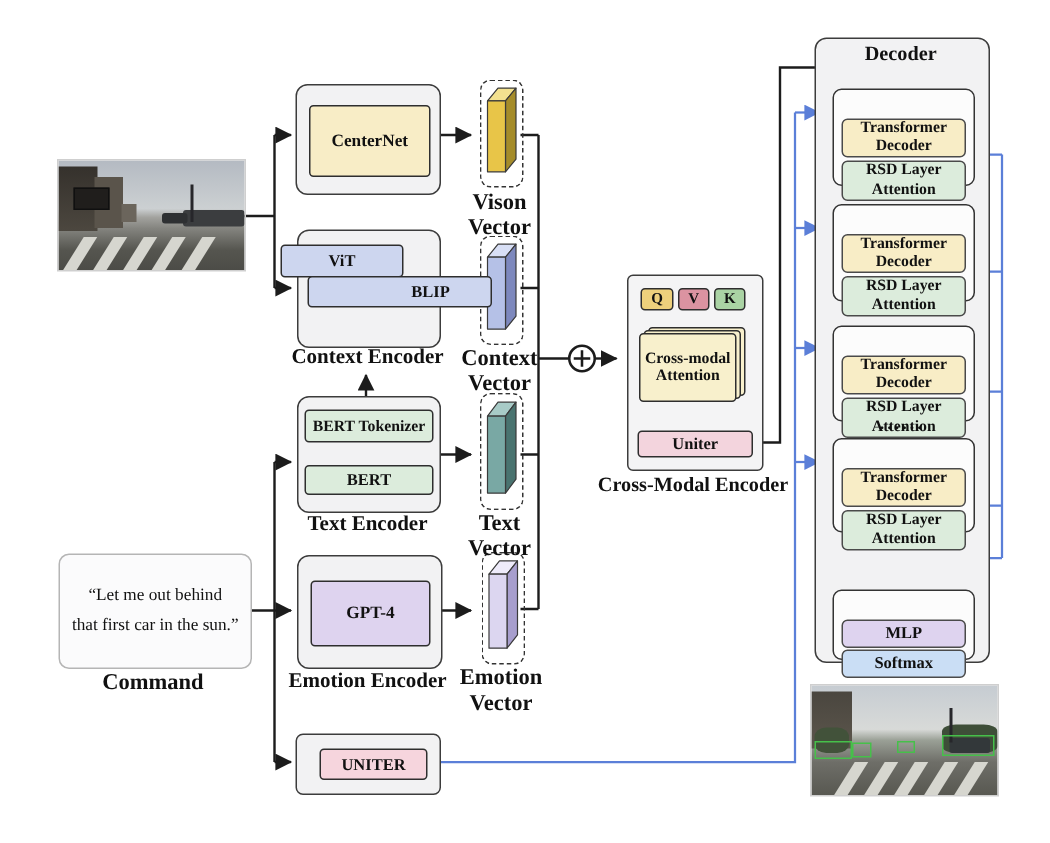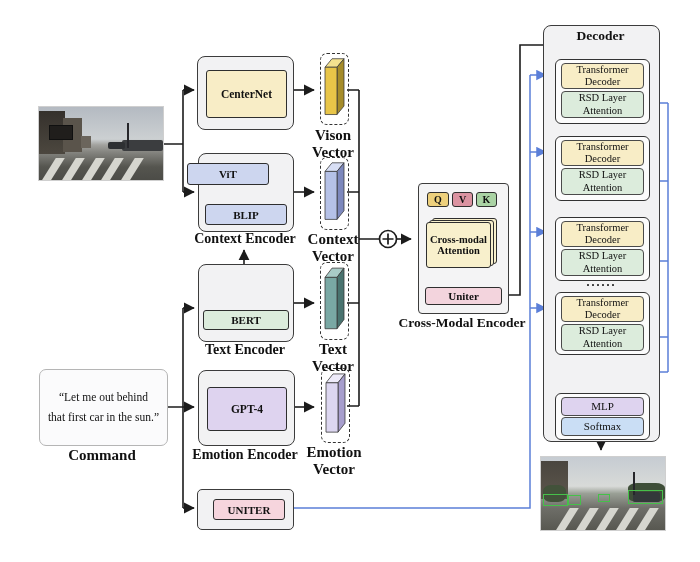--- a/index.html
+++ b/index.html
@@ -14,21 +14,21 @@
   .smallcap{position:absolute;z-index:3;font-weight:bold;text-align:center;font-size:15px;line-height:1.12;}
   .vec{position:absolute;z-index:2;border:1.3px dashed #333;border-radius:7px;}
   .vec svg{display:block;width:100%;height:100%;}
   .vec polygon,.vec rect{stroke:#3a3a3a;stroke-width:.8;stroke-linejoin:round;}
   .vec-vision .front{fill:var(--vec_vision);} .vec-vision .side{fill:var(--vec_vision_side);} .vec-vision .top{fill:var(--vec_vision_top);}
   .vec-context .front{fill:var(--vec_context);} .vec-context .side{fill:var(--vec_context_side);} .vec-context .top{fill:var(--vec_context_top);}
   .vec-text .front{fill:var(--vec_text);} .vec-text .side{fill:var(--vec_text_side);} .vec-text .top{fill:var(--vec_text_top);}
   .vec-emotion .front{fill:var(--vec_emotion);} .vec-emotion .side{fill:var(--vec_emotion_side);} .vec-emotion .top{fill:var(--vec_emotion_top);}
   .subblock{position:absolute;z-index:2;background:#fcfcfc;border:1.6px solid #333;border-radius:6px;}
   .cell{position:absolute;display:flex;align-items:center;justify-content:center;border:1.1px solid #4a4a4a;
-        border-radius:4px;font-weight:normal;font-size:10.5px;line-height:1.15;text-align:center;}
+        border-radius:4px;font-weight:bold;font-size:10.5px;line-height:1.15;text-align:center;margin-top:16px;}
   .photo{position:absolute;z-index:2;overflow:hidden;border:1px solid #cfcfcf;}
   .photo>div{position:absolute;}
   .stripe{background:#d6d6cf;transform:skewX(-32deg);bottom:0;height:30%;width:7%;}
   .det{border:1.2px solid var(--det_green);background:transparent;}
   .cmd{position:absolute;z-index:2;background:var(--command_bg);border:1.2px solid var(--command_border);
        border-radius:7px;font-size:11.5px;line-height:1.7;text-align:center;display:flex;align-items:center;justify-content:center;}
 </style>
 </head>
 <body>
 
@@ -117,24 +117,25 @@
     <span class="pre">“Let me out behind
 that first car in the sun.”</span>
   </div>
   <div class="cap" style="left:52px;top:448px;width:100px;font-size:15px;">Command</div>
 
   <div class="panel" style="left:197px;top:56px;width:95px;height:72px;"></div>
   <div class="ibox" style="left:206px;top:70px;width:79px;height:46px;background:var(--box_yellow);font-size:11.5px;">CenterNet</div>
 
   <div class="panel" style="left:198px;top:153px;width:94px;height:77px;"></div>
   <div class="ibox" style="left:187px;top:163px;width:80px;height:20px;background:var(--box_blue);">ViT</div>
-  <div class="ibox" style="left:205px;top:204px;width:80px;height:19px;background:var(--box_blue);">BLIP</div>
+  <div class="ibox" style="left:205px;top:184px;width:80px;height:19px;background:var(--box_blue);padding-left:41px;">BLIP</div>
   <div class="cap" style="left:170px;top:232px;width:150px;">Context Encoder</div>
 
   <div class="panel" style="left:198px;top:264px;width:94px;height:76px;"></div>
+  <div class="ibox" style="left:203px;top:273px;width:84px;height:20px;background:var(--box_green);font-size:10.5px;">BERT Tokenizer</div>
   <div class="ibox" style="left:203px;top:310px;width:84px;height:18px;background:var(--box_green);">BERT</div>
   <div class="cap" style="left:185px;top:343px;width:120px;">Text Encoder</div>
 
   <div class="panel" style="left:198px;top:370px;width:95px;height:74px;"></div>
   <div class="ibox" style="left:207px;top:387px;width:78px;height:42px;background:var(--box_purple);font-size:11.5px;">GPT-4</div>
   <div class="cap" style="left:169px;top:448px;width:152px;">Emotion Encoder</div>
 
   <div class="panel" style="left:197px;top:489px;width:95px;height:39px;border-radius:5px;"></div>
   <div class="ibox" style="left:213px;top:499px;width:70px;height:19px;background:var(--box_pink);">UNITER</div>
 

